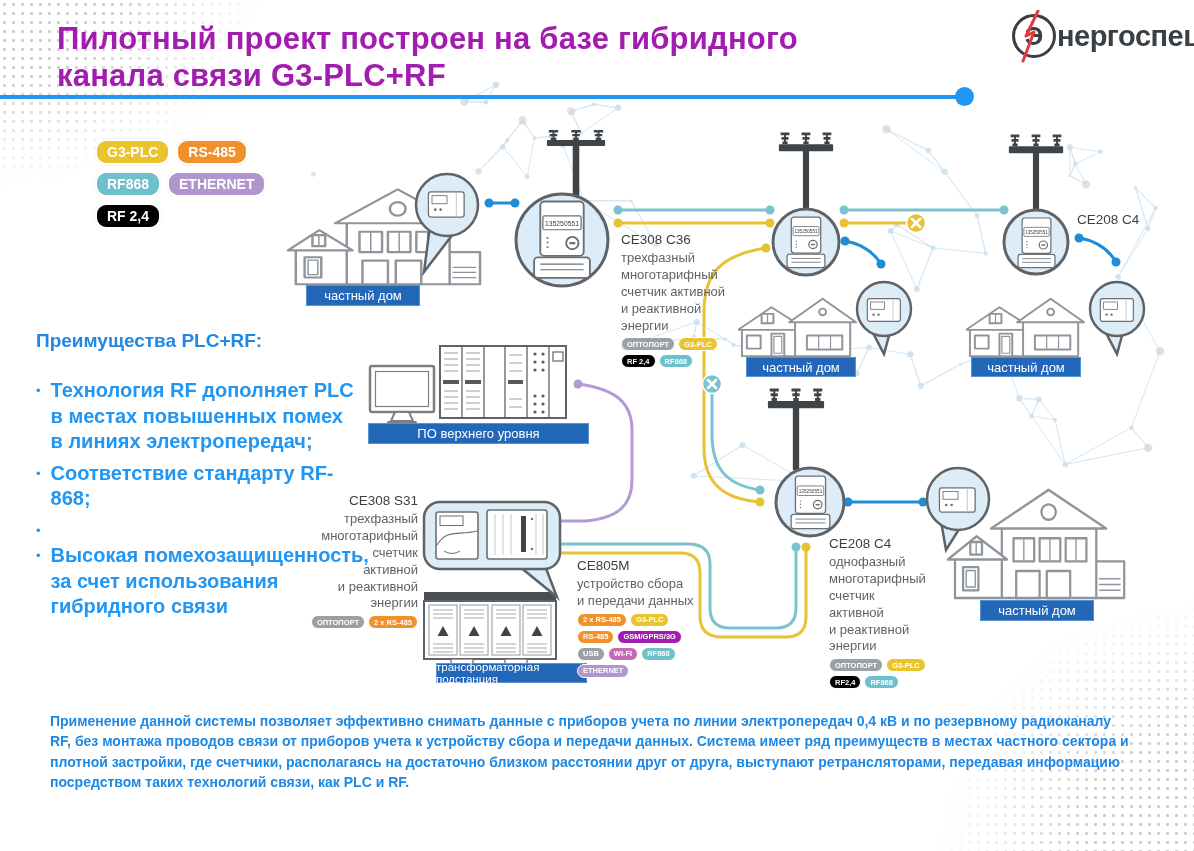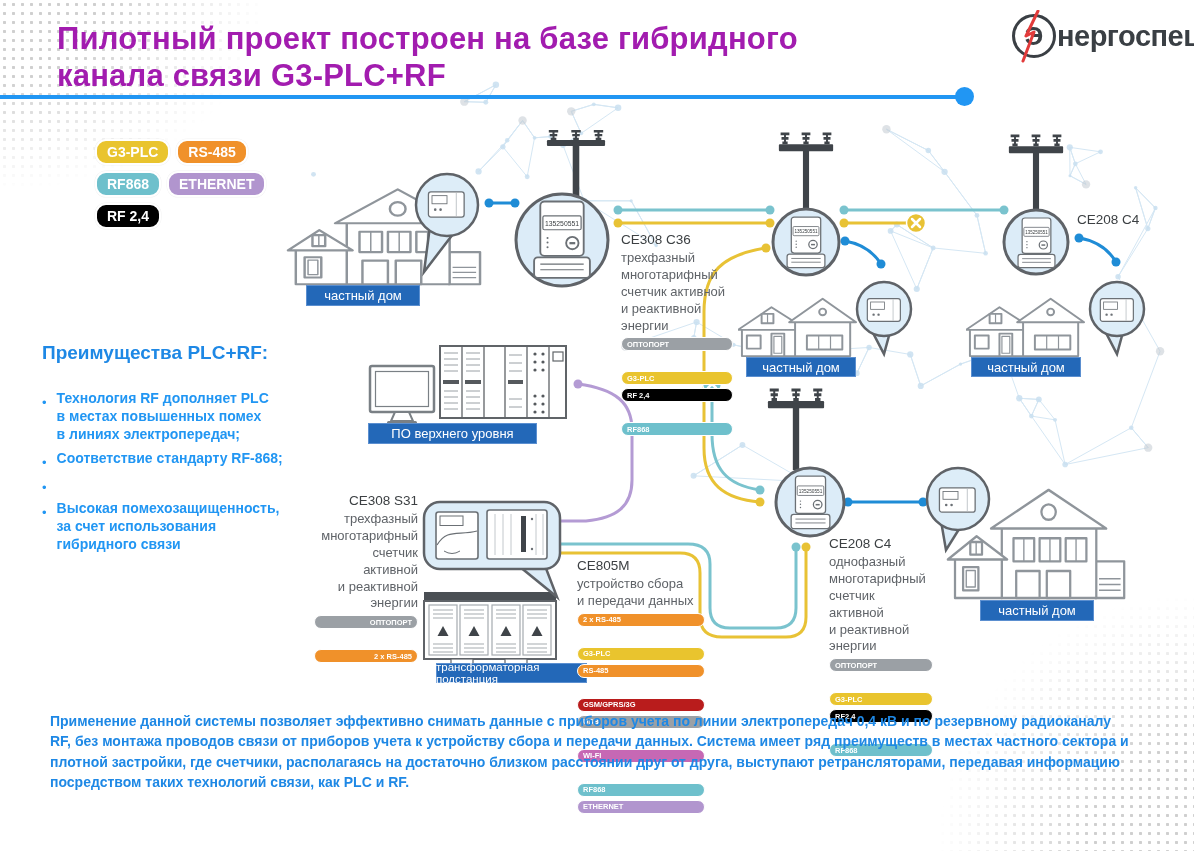--- a/index.html
+++ b/index.html
@@ -32,42 +32,42 @@
                font-size:26px;font-weight:bold;color:#3A3F44;}
   .logo-circle svg{position:absolute;left:-5px;top:-7px;}
   .logo-text{font-size:29px;font-weight:bold;color:#3A3F44;letter-spacing:-.5px;}
 
   
   .legend{position:absolute;left:95px;top:139px;width:214px;display:flex;flex-wrap:wrap;gap:6px;z-index:3;}
   .pill{border-radius:11px;color:#fff;font-size:14px;font-weight:bold;padding:3px 10px;
         border:2px solid #fff;box-shadow:0 0 0 .5px rgba(0,0,0,.05);}
   .c-yellow{background:#E9C42E;} .c-orange{background:#F0912A;} .c-teal{background:#6EC0CC;}
   .c-purple{background:#B195CE;} .c-blue{background:#000000;} .c-gray{background:#9BA0A5;}
-  .c-green{background:#b91c1c;} .c-magenta{background:#C668B4;}
+  .c-green{background:#a21caf;} .c-magenta{background:#C668B4;}
 
   
   .nlabel{position:absolute;z-index:2;background:#2368B8;color:#fff;font-size:13px;
           display:flex;align-items:center;justify-content:center;box-shadow:inset 0 0 0 1px #5B8FD0;}
 
   
   .devblock{position:absolute;z-index:2;}
   .devtitle{font-size:13.5px;color:#3C4043;}
   .devdesc{font-size:13px;color:#5F6368;line-height:1.3;margin-top:3px;}
-  .brow{display:flex;gap:20px;margin-top:3px;flex-direction:column;}
+  .brow{display:flex;gap:3px;margin-top:3px;}
   .badge{border-radius:8px;color:#fff;font-size:7.5px;font-weight:bold;padding:1.5px 5px;
          border:1px solid #fff;white-space:nowrap;line-height:1.2;}
   .r-align{text-align:right;} .r-align .brow{justify-content:flex-end;}
 
   
-  #advantages{position:absolute;left:42px;top:330px;width:334px;z-index:3;margin-top:12px;}
+  #advantages{position:absolute;left:36px;top:330px;width:334px;z-index:3;}
   .adv-head{font-size:19px;font-weight:bold;color:#1E88E5;}
   .adv-list{margin-top:26px;display:flex;flex-direction:column;gap:6px;}
   .adv-item{display:flex;gap:10px;}
   .adv-bullet{color:#2196F3;font-size:13px;line-height:1;margin-top:6px;}
-  .adv-text{font-size:14px;font-weight:bold;color:#2196F3;line-height:1.28;}
+  .adv-text{font-size:20px;font-weight:bold;color:#2196F3;line-height:1.28;}
 
   
   #footer{position:absolute;left:50px;top:711px;width:1085px;z-index:3;
           font-size:14px;font-weight:bold;color:#1E88E5;line-height:1.45;}
 </style>
 </head>
 <body>
 
 <div class="slide">
 
@@ -547,21 +547,21 @@
     <span class="pill c-orange">RS-485</span>
     <span class="pill c-teal">RF868</span>
     <span class="pill c-purple">ETHERNET</span>
     <span class="pill c-blue">RF 2,4</span>
   </div>
 
   <div class="nlabel" style="left:306px;top:285px;width:114px;height:21px">частный дом</div>
   <div class="nlabel" style="left:746px;top:357px;width:110px;height:20px">частный дом</div>
   <div class="nlabel" style="left:971px;top:357px;width:110px;height:20px">частный дом</div>
   <div class="nlabel" style="left:980px;top:600px;width:114px;height:21px">частный дом</div>
-  <div class="nlabel" style="left:368px;top:423px;width:169px;height:21px">ПО верхнего уровня</div>
+  <div class="nlabel" style="left:368px;top:423px;width:221px;height:21px">ПО верхнего уровня</div>
   <div class="nlabel" style="left:436px;top:663px;width:151px;height:20px;font-size:11.5px">трансформаторная подстанция</div>
 
   <div class="devblock" style="left:621px;top:232px;width:112px">
     <div class="devtitle">CE308 C36</div>
     <div class="devdesc pre">трехфазный
 многотарифный
 счетчик активной
 и реактивной
 энергии</div>
     <div class="brow">

